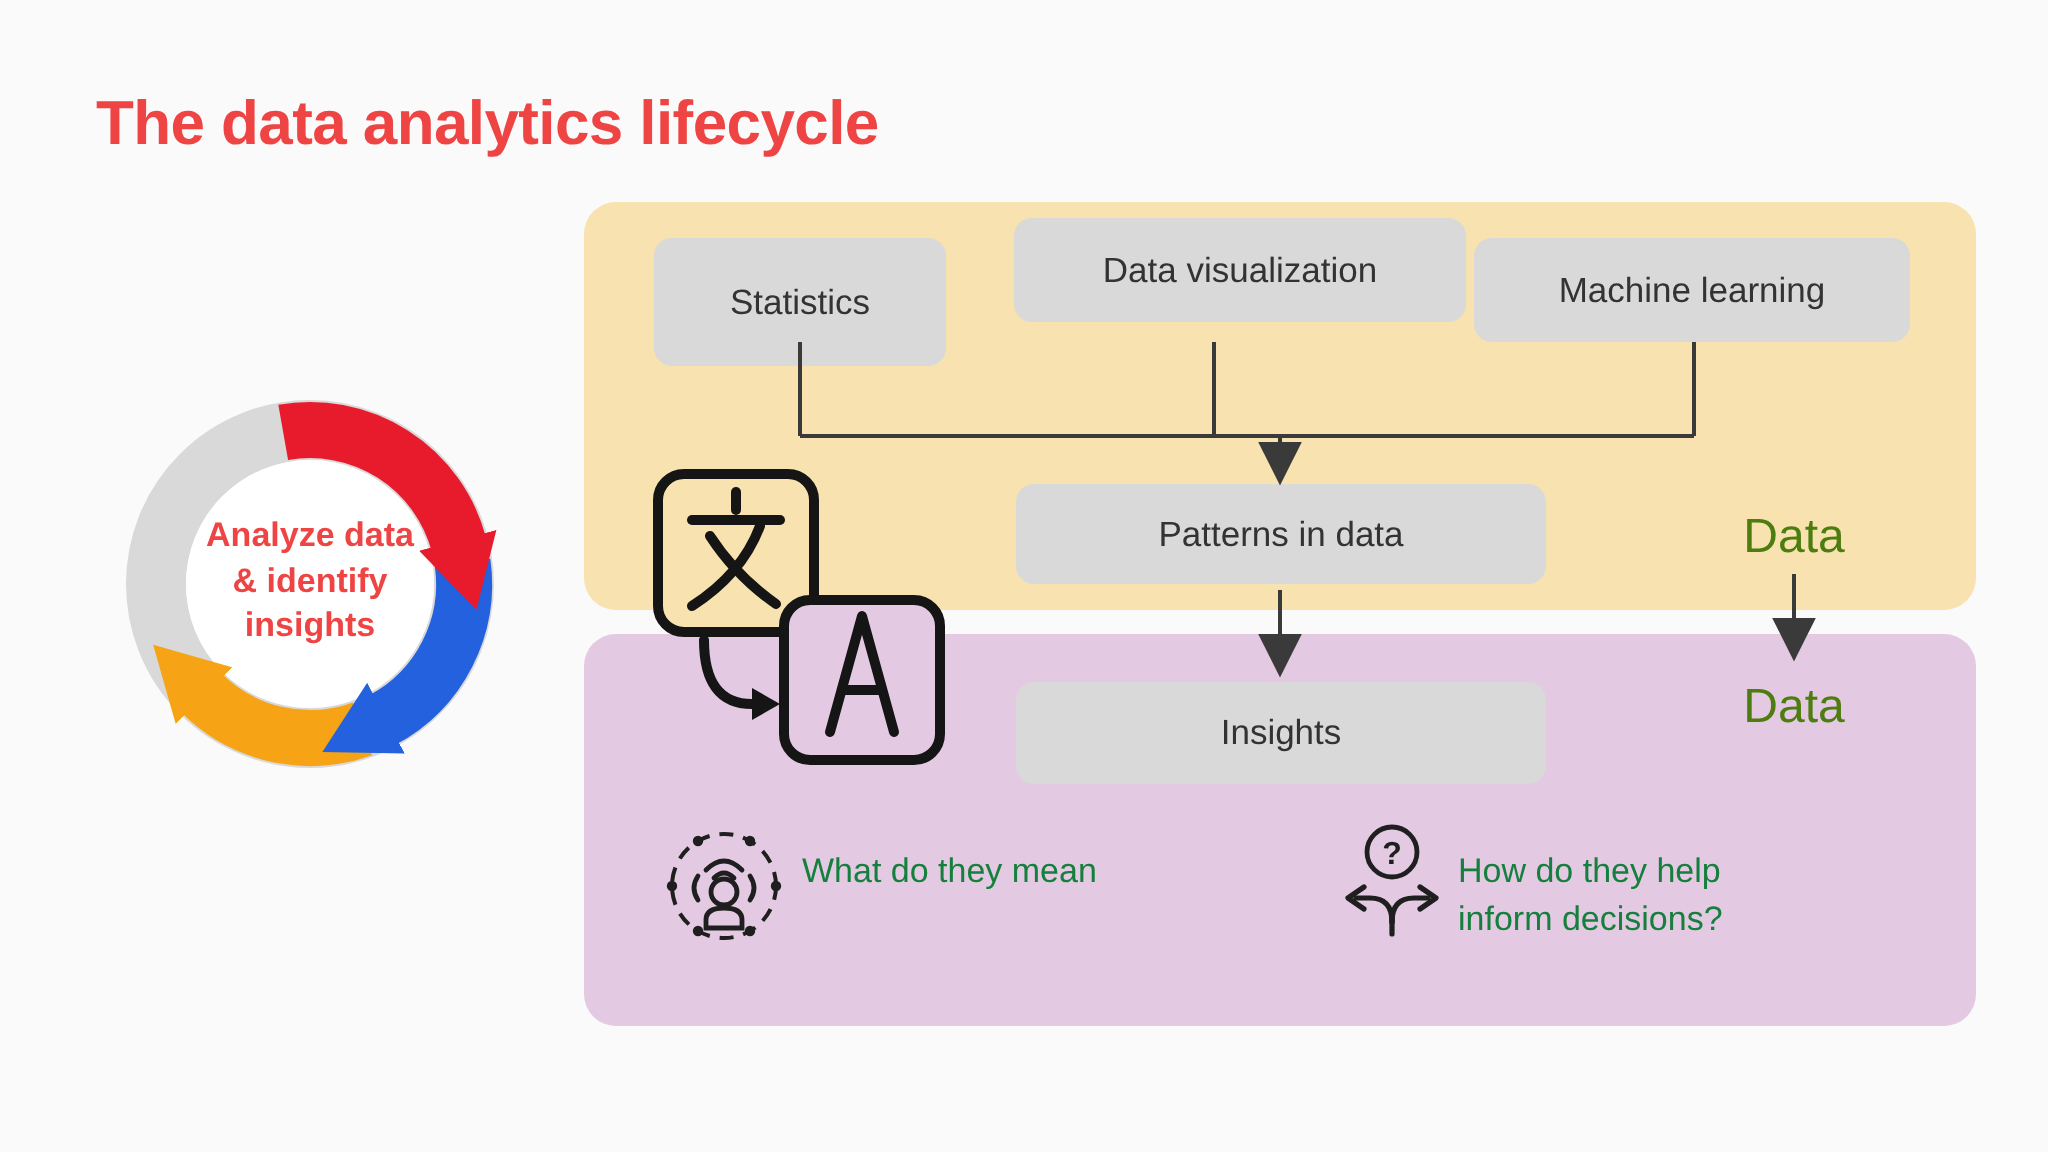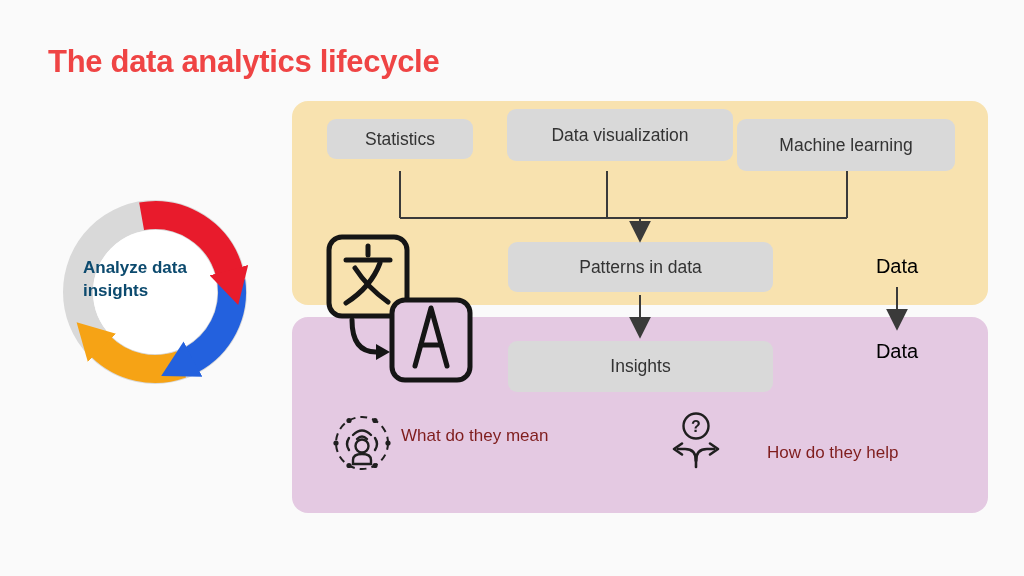--- a/index.html
+++ b/index.html
@@ -14,41 +14,41 @@
   
   .panel{position:absolute;left:292px;width:696px;border-radius:16px;}
   .panel-top{top:101px;height:204px;background:#f8e2af;}
   .panel-bottom{top:317px;height:196px;background:#e4c9e2;}
   
   .fbox{
     position:absolute;background:#d9d9d9;border-radius:9px;
     display:flex;align-items:center;justify-content:center;
     font-size:17.5px;color:#333;white-space:nowrap;
   }
-  .box-stat{left:327px;top:119px;width:146px;height:40px;}
+  .box-stat{left:327px;top:119px;width:146px;height:64px;}
   .box-viz {left:493px;top:109px;width:226px;height:52px;margin-left:14px;}
   .box-ml  {left:737px;top:119px;width:218px;height:52px;}
   .box-patterns{left:508px;top:242px;width:265px;height:50px;}
   .box-insights{left:508px;top:341px;width:265px;height:51px;}
   .plain-label{
-    position:absolute;width:90px;text-align:center;font-size:20px;color:#000000;
+    position:absolute;width:90px;text-align:center;font-size:24px;color:#4d7c0f;
   }
   .lbl-data {left:852px;top:255px;}
   .lbl-story{left:852px;top:340px;}
   
   .cycle-label{
-    position:absolute;left:83px;top:257px;width:144px;text-align:left;
-    font-size:17px;font-weight:800;color:#0c4a6e;line-height:1.33;
+    position:absolute;left:83px;top:257px;width:144px;text-align:center;
+    font-size:17px;font-weight:800;color:#ef4444;line-height:1.33;
   }
   
   .q-text{
-    position:absolute;font-size:17px;color:#7f1d1d;line-height:1.4;white-space:nowrap;
+    position:absolute;font-size:17px;color:#15803d;line-height:1.4;white-space:nowrap;
   }
   .q1-text{left:401px;top:424px;}
-  .q2-text{left:767px;top:424px;margin-top:17px;}
+  .q2-text{left:729px;top:424px;}
   svg{position:absolute;overflow:visible;}
 </style>
 </head>
 <body>
 
 <div class="slide">
 
   <div class="title">The data analytics lifecycle</div>
 
   <div class="panel panel-top"></div>
@@ -67,20 +67,21 @@
         </marker>
     </defs>
     <circle cx="115" cy="117" r="77" fill="none" stroke="#d9d9d9" stroke-width="30"></circle>
     <circle cx="115" cy="117" r="62" fill="#ffffff"></circle>
     <path d="M141.3,189.4 A77,77 0 0 1 60.6,171.4" fill="none" stroke="#f6a315" stroke-width="28" marker-end="url(#morange)"></path>
     <path d="M191.3,106.3 A77,77 0 0 1 151.2,185.0" fill="none" stroke="#2361de" stroke-width="28" marker-end="url(#mblue)"></path>
     <path d="M101.6,41.2 A77,77 0 0 1 189.4,97.1" fill="none" stroke="#e81b2c" stroke-width="28" marker-end="url(#mred)"></path>
   </svg>
   <div class="cycle-label">
     <div>Analyze data</div>
+    <div>&amp; identify</div>
     <div>insights</div>
   </div>
 
   <div class="fbox box-stat">Statistics</div>
   <div class="fbox box-viz">Data visualization</div>
   <div class="fbox box-patterns">Patterns in data</div>
   <div class="fbox box-ml">Machine learning</div>
   <div class="fbox box-insights">Insights</div>
 
   <div class="plain-label lbl-data">Data</div>
@@ -149,15 +150,16 @@
     <g stroke="#1f1f1f" stroke-width="2.6" fill="none" stroke-linecap="round" stroke-linejoin="round">
       <path d="M32,56 V46"></path>
       <path d="M32,50 Q32,38 21,38 L14,38"></path>
       <path d="M32,50 Q32,38 43,38 L50,38"></path>
       <path d="M18,32.5 L10,38 L18,43.5"></path>
       <path d="M46,32.5 L54,38 L46,43.5"></path>
     </g>
   </svg>
   <div class="q-text q2-text">
     <div>How do they help</div>
+    <div>inform decisions?</div>
   </div>
 
 </div>
 
 </body></html>

